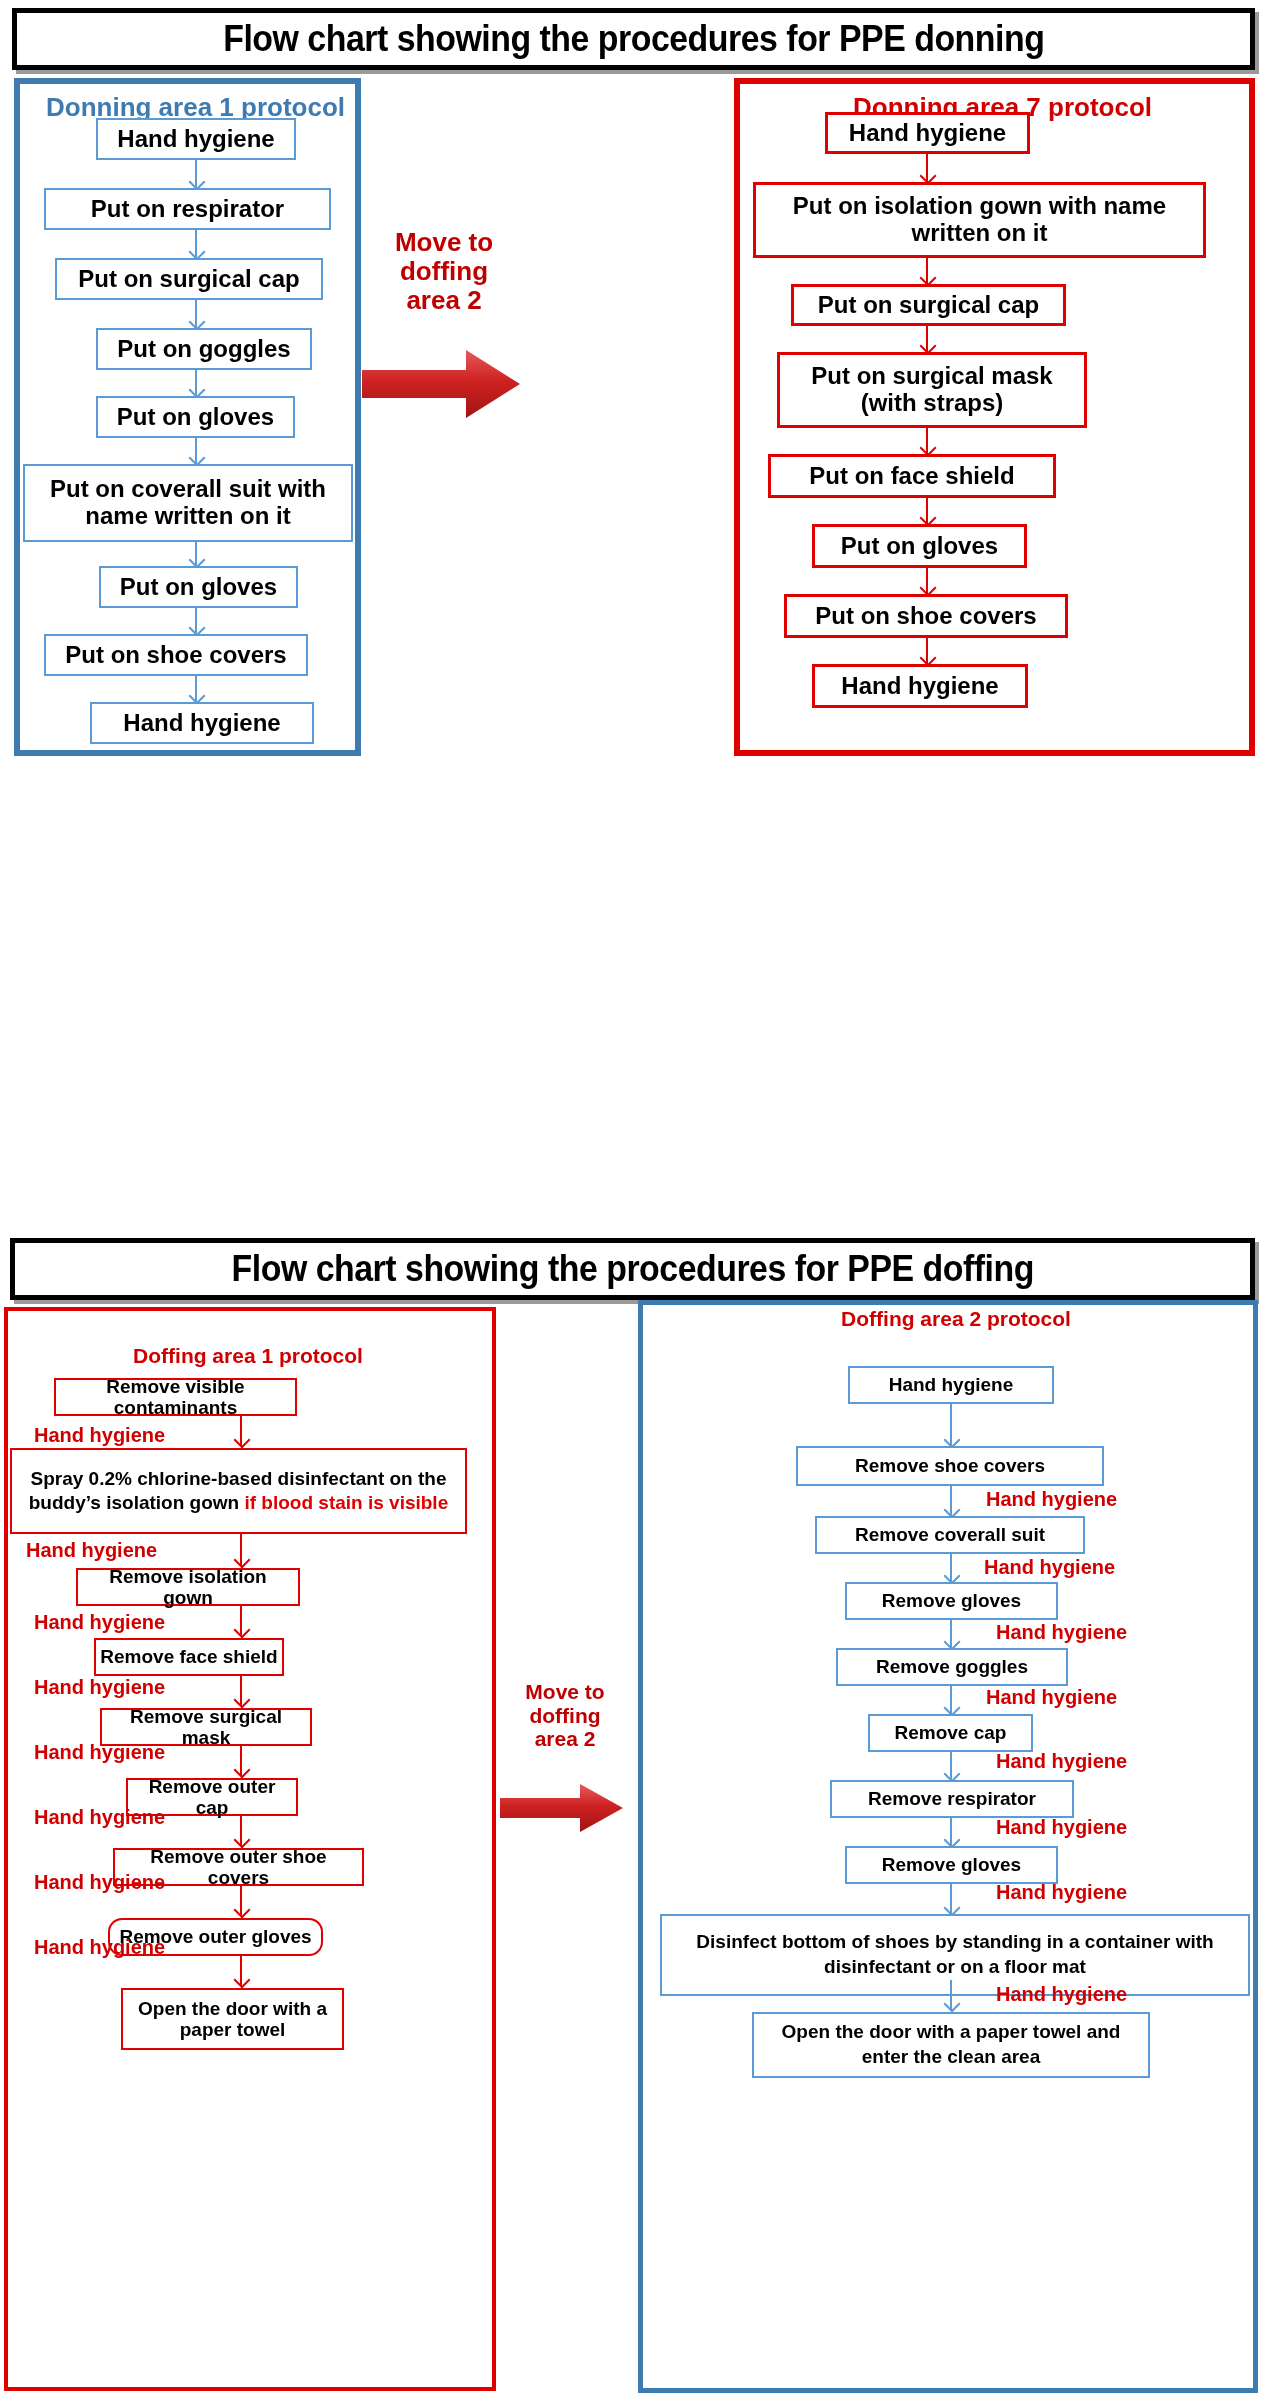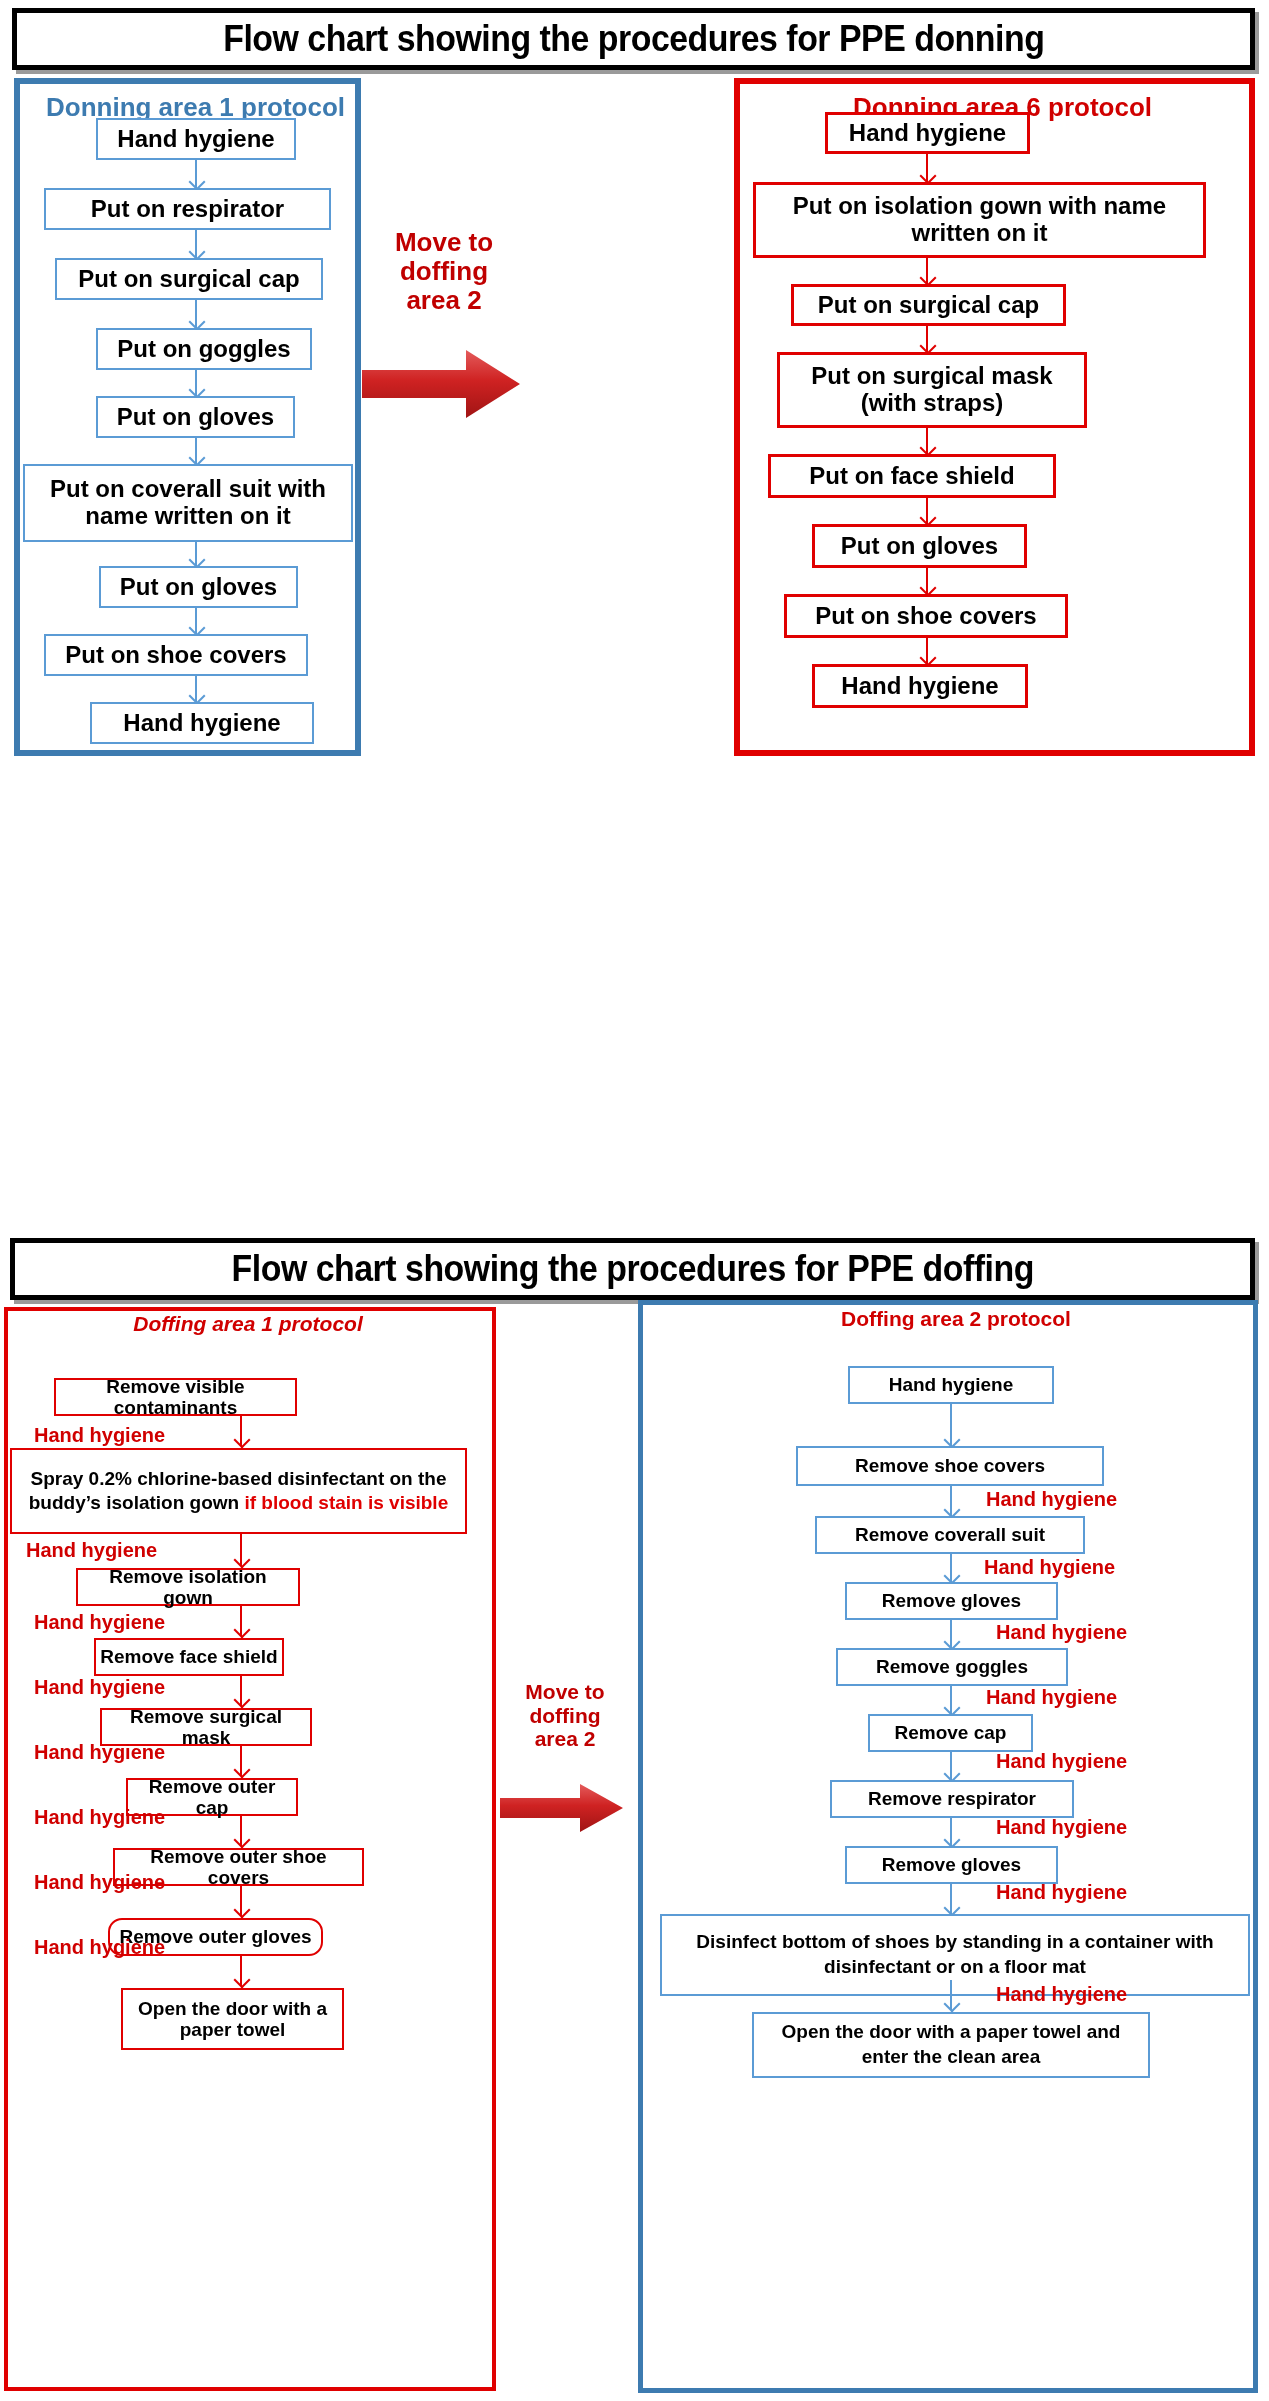--- a/index.html
+++ b/index.html
@@ -186,21 +186,21 @@
         <stop offset="45%" stop-color="#cf2222"></stop>
         <stop offset="100%" stop-color="#a01414"></stop>
       </linearGradient>
     </defs>
     <path d="M0,22 L104,22 L104,2 L158,36 L104,70 L104,50 L0,50 Z" fill="url(#ga1)"></path>
   </svg>
 </div>
 
 <div class="panel panel-red" style="left:734px; top:78px; width:521px; height:678px;"></div>
 
-<div class="panel-heading heading-red" style="left:734px; top:92px; width:521px;">Donning area 6 protocol</div>
+<div class="panel-heading heading-red" style="left:734px; top:92px; width:521px;">Donning area 7 protocol</div>
 
 <div class="box box-red-thick" style="left:825px; top:112px; width:205px; height:42px; font-size:24px;">
   <span class="t">Hand hygiene</span>
   </div>
 <div class="arrow arrow-red" style="left:926px; top:154px; height:28px;"></div>
 
 <div class="box box-red-thick" style="left:753px; top:182px; width:453px; height:76px; font-size:24px;">
   <span class="t">Put on isolation gown with name written on it</span>
   </div>
 <div class="arrow arrow-red" style="left:926px; top:258px; height:26px;"></div>
@@ -233,21 +233,21 @@
 <div class="box box-red-thick" style="left:812px; top:664px; width:216px; height:44px; font-size:24px;">
   <span class="t">Hand hygiene</span>
   </div>
 
 <div class="title-banner" id="doffing-title">
   <span class="title-text">Flow chart showing the procedures for PPE doffing</span>
 </div>
 
 <div class="panel panel-red-thin" style="left:4px; top:1307px; width:492px; height:1084px;"></div>
 
-<div class="panel-heading heading-red heading-sm" style="left:4px; top:1312px; width:472px;font-style:italic;">Doffing area 1 protocol</div>
+<div class="panel-heading heading-red heading-sm" style="left:4px; top:1344px; width:472px;">Doffing area 1 protocol</div>
 
 <div class="box box-red" style="left:54px; top:1378px; width:243px; height:38px; font-size:19px;">
   <span class="t">Remove visible contaminants</span>
   </div>
 <div class="side-label" style="left:34px; top:1424px;">Hand hygiene</div>
 <div class="arrow arrow-red" style="left:240px; top:1416px; height:30px;"></div>
 
 <div class="box box-red" style="left:10px; top:1448px; width:457px; height:86px; font-size:19px; line-height:1.25;">
   <span class="t"><span>Spray 0.2% chlorine-based disinfectant on the buddy’s isolation gown </span><span class="red-inline">if blood stain is visible</span></span>
   </div>

